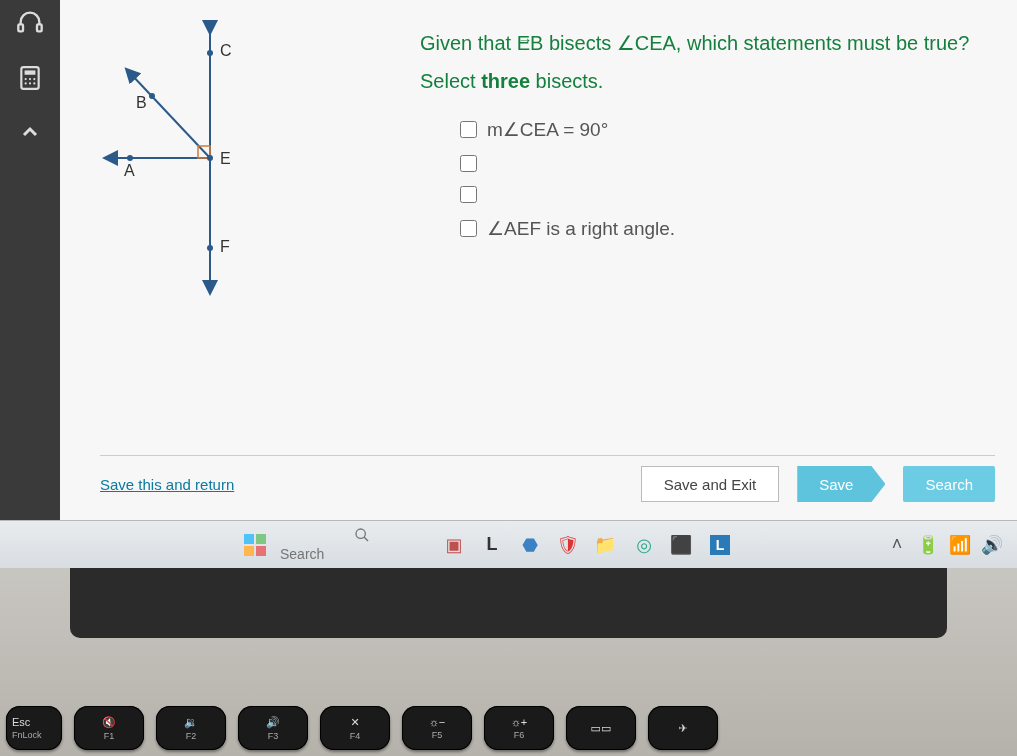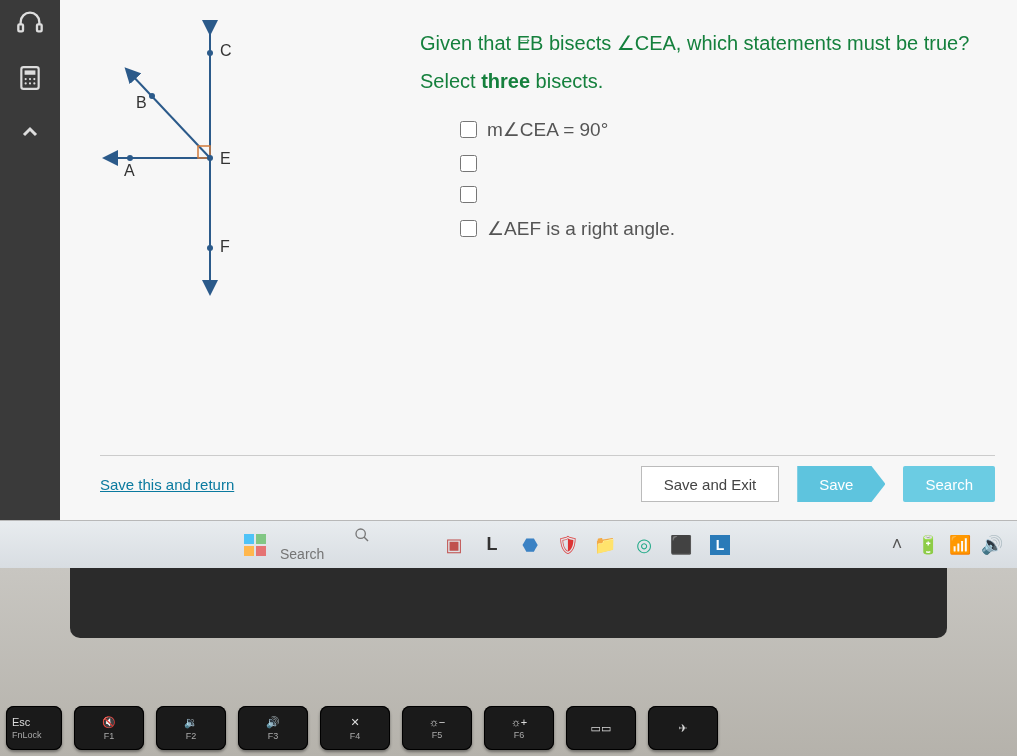--- a/index.html
+++ b/index.html
@@ -62,21 +62,21 @@
   .tb-ic { width: 20px; height: 20px; display:inline-flex; align-items:center; justify-content:center; font-size:18px; cursor:pointer;}
   .tray { margin-left: auto; display:flex; gap:12px; color:#555; font-size:14px;}
 
   .laptop-body {
     position: absolute; left: 0; top: 568px; right: 0; bottom: 0;
     background: linear-gradient(#c8c6c1,#b5b2ab);
   }
   .hinge { position:absolute; top:0; left:70px; right:70px; height:70px; background:#2b2b2b; border-radius:0 0 10px 10px;}
   .key-row { position:absolute; bottom:6px; left:6px; display:flex; gap:12px;}
   .key {
-    background:#1a1a1a; color:#ddd; border-radius:8px;
+    background:#1a1a1a; color:#ddd; border-radius:14px;
     width:70px; height:44px; display:flex; flex-direction:column; align-items:center; justify-content:center;
     font-size:11px; box-shadow: inset 0 0 0 1px #000, 0 2px 3px rgba(0,0,0,.4);
   }
   .key .sub { font-size:9px; color:#aaa; margin-top:2px;}
   .key-esc { width:56px; height:44px; align-items:flex-start; padding:4px 6px;}
 
   svg.diagram { width: 200px; height: 280px; }
 </style>
 </head>
 <body>

